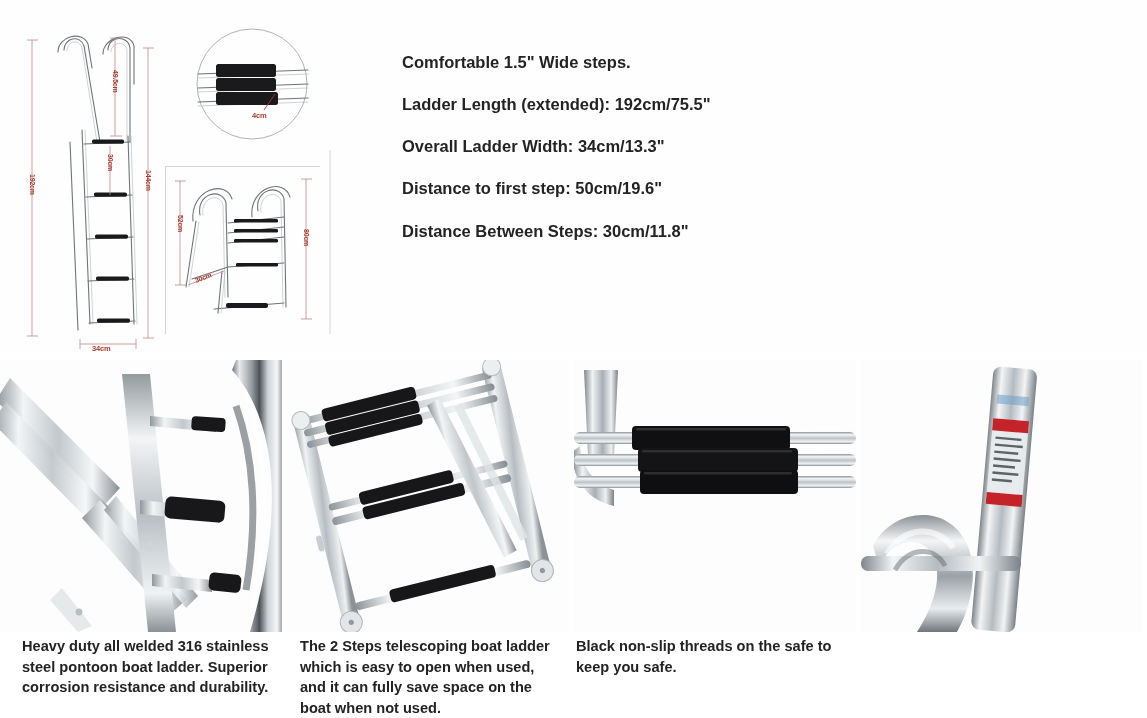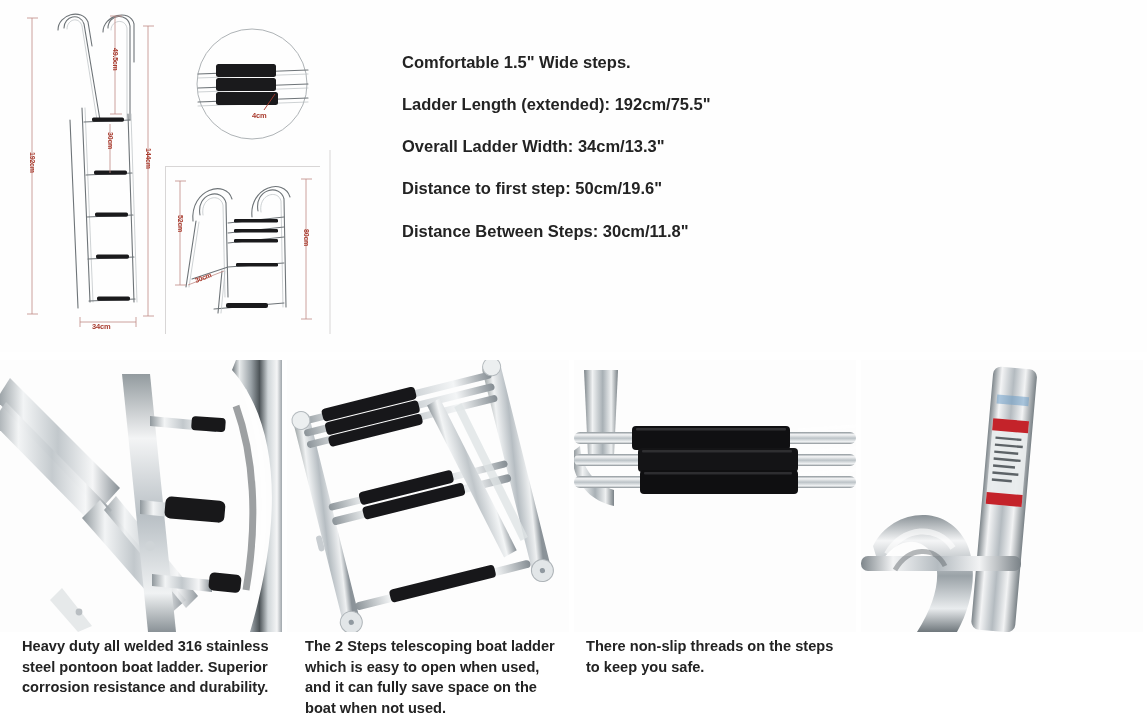--- a/index.html
+++ b/index.html
@@ -15,21 +15,21 @@
 
   
   .top-section {
     position:absolute; left:0; top:0; width:1147px; height:352px;
     background:#fefefe;
   }
 
   
   .diagram-area { position:absolute; left:0; top:0; width:350px; height:352px; }
 
-  .extended-diagram { position:absolute; left:22px; top:2px; width:150px; height:330px; }
+  .extended-diagram { position:absolute; left:22px; top:24px; width:150px; height:330px; }
   .folded-box {
     position:absolute; left:165px; top:166px; width:155px; height:168px;
     border:1px solid #d8d6d6; border-right:none; border-bottom:none;
     background:#fefefe;
   }
   .circle-inset { position:absolute; left:190px; top:26px; width:125px; height:122px; }
 
   svg { display:block; overflow:visible; }
   .dim-text {
     font-family:"Liberation Sans", sans-serif;
@@ -60,21 +60,21 @@
   }
   .photo-cell {
     position:relative; width:282px; height:272px;
     background:#fdfdfd; overflow:hidden;
   }
   .photo-cell svg { position:absolute; left:0; top:0; }
 
   
   .caption-row {
     position:absolute; left:0; top:636px; width:1147px; height:82px;
-    display:flex; gap:5px;
+    display:flex; 
   }
   .caption-cell { width:282px; padding:0 8px 0 22px; }
   .caption-cell.c2 { padding-left:18px; }
   .caption-cell.c3 { padding-left:12px; }
   .caption-cell.c4 { padding-left:10px; }
   .caption-text {
     font-size:14.6px; font-weight:bold; color:#232323; line-height:1.42;
   }
 </style>
 </head>
@@ -427,15 +427,15 @@
 </div>
 
 <div class="caption-row">
   <div class="caption-cell c1">
     <div class="caption-text">Heavy duty all welded 316 stainless steel pontoon boat ladder. Superior corrosion resistance and durability.</div>
   </div>
   <div class="caption-cell c2">
     <div class="caption-text">The 2 Steps telescoping boat ladder which is easy to open when used, and it can fully save space on the boat when not used.</div>
   </div>
   <div class="caption-cell c3">
-    <div class="caption-text">There non-slip threads on the steps to keep you safe.</div>
+    <div class="caption-text">Black non-slip threads on the safe to keep you safe.</div>
   </div>
 </div>
 
 </body></html>

